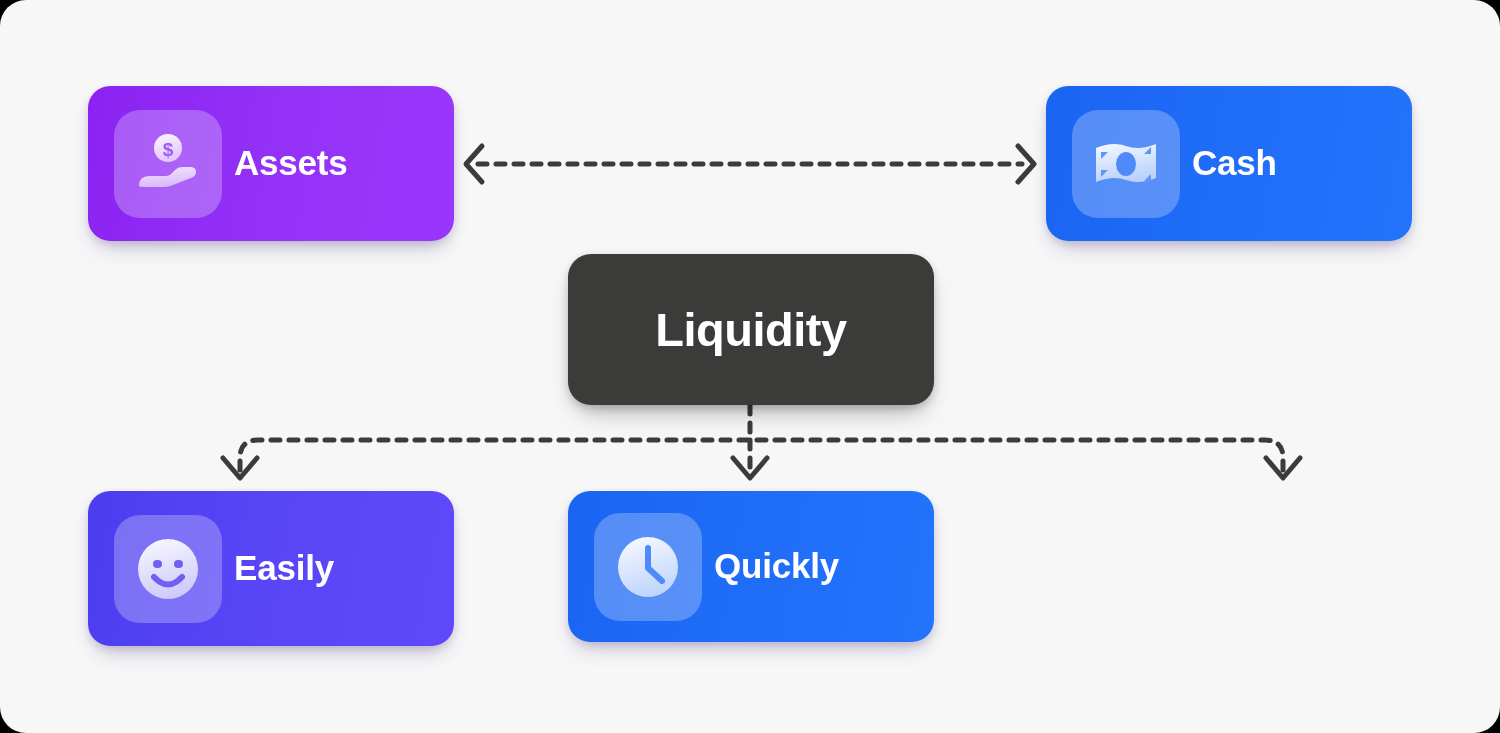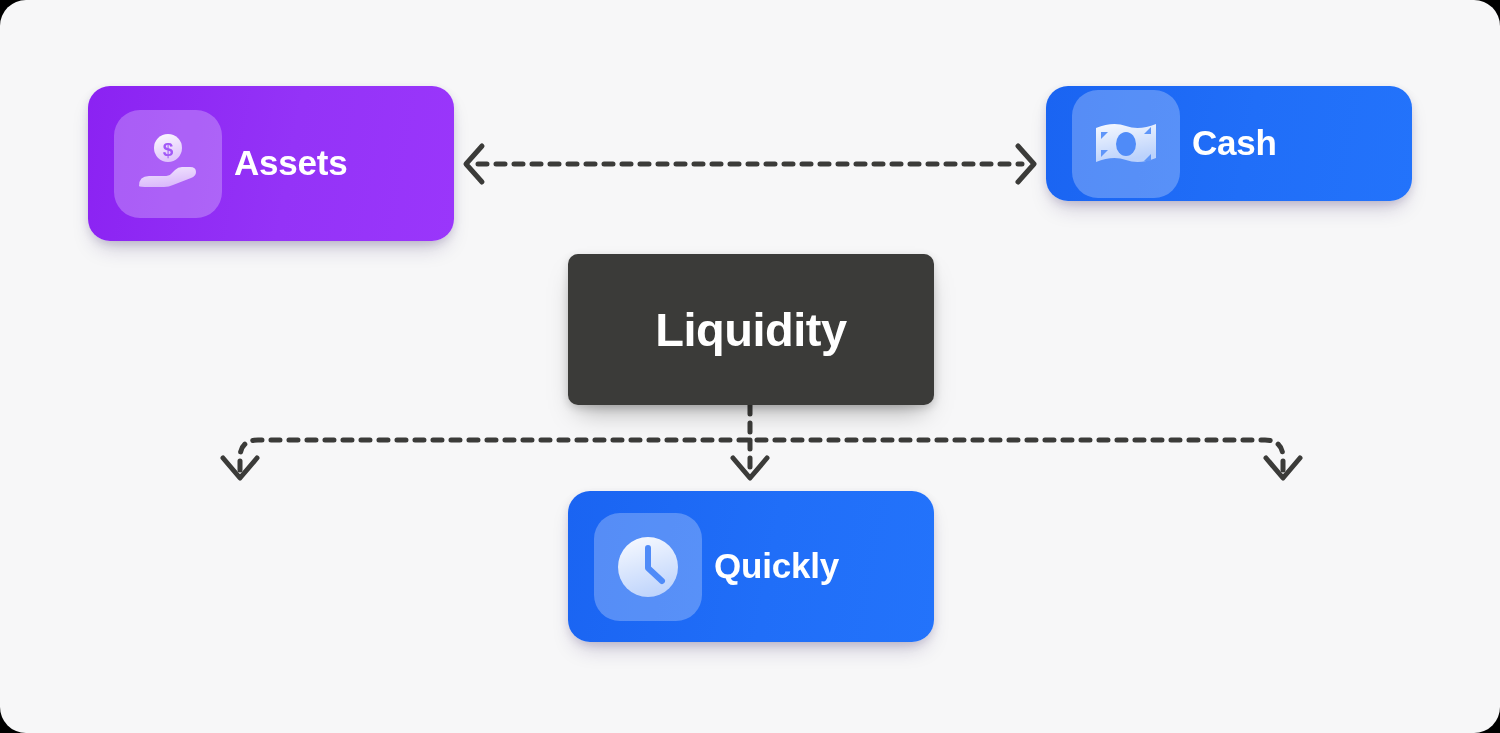--- a/index.html
+++ b/index.html
@@ -61,41 +61,41 @@
     margin-left: 12px;
     white-space: pre-line;
   }
 
   
   #card-assets {
     left: 88px; top: 86px; width: 366px; height: 155px;
     background: linear-gradient(100deg, #8b22f2 0%, #9433f7 55%, #9a36fb 100%);
   }
   #card-cash {
-    left: 1046px; top: 86px; width: 366px; height: 115px;
+    left: 1046px; top: 86px; width: 366px; height: 155px;
     background: linear-gradient(100deg, #1a64f2 0%, #206ef8 55%, #2373fb 100%);
   }
   #card-easily {
     left: 88px; top: 491px; width: 366px; height: 155px;
     background: linear-gradient(100deg, #4b3ef0 0%, #5a46f7 55%, #5f49fb 100%);
   }
   #card-quickly {
     left: 568px; top: 491px; width: 366px; height: 151px;
     background: linear-gradient(100deg, #1a64f2 0%, #206ef8 55%, #2373fb 100%);
   }
   #card-lower-spreads {
     left: 1046px; top: 491px; width: 366px; height: 155px;
     background: linear-gradient(100deg, #bb2df0 0%, #c43bf3 55%, #c841f6 100%);
   }
 
   
   #node-liquidity {
     position: absolute;
     left: 568px; top: 254px; width: 366px; height: 151px;
-    border-radius: 10px;
+    border-radius: 23px;
     background: #3b3b39;
     display: flex;
     align-items: center;
     justify-content: center;
     box-shadow: 0 14px 26px -10px rgba(0, 0, 0, 0.35),
                 0 3px 9px rgba(0, 0, 0, 0.16);
   }
   #node-liquidity .node-label {
     color: #ffffff;
     font-size: 47px;
@@ -174,20 +174,37 @@
         <path d="M63 55 l-7 0 l7 -7 z" fill="#5f96f9"></path>
       </svg>
     </div>
     <div class="card-label">Cash</div>
   </div>
 
   <div id="node-liquidity">
     <span class="node-label">Liquidity</span>
   </div>
 
+  <div class="card" id="card-easily">
+    <div class="icon-tile">
+      <svg width="76" height="76" viewBox="0 0 76 76">
+        <defs>
+          <linearGradient id="gE" x1="0.2" y1="0" x2="0.5" y2="1">
+            <stop offset="0%" stop-color="#ffffff" stop-opacity="0.95"></stop>
+            <stop offset="100%" stop-color="#ffffff" stop-opacity="0.62"></stop>
+          </linearGradient>
+        </defs>
+        <circle cx="38" cy="38" r="30" fill="url(#gE)"></circle>
+        <rect x="23" y="29" width="9" height="8" rx="4" fill="#6f5ff5"></rect>
+        <rect x="44" y="29" width="9" height="8" rx="4" fill="#6f5ff5"></rect>
+        <path d="M24 46 q14 15 28 0" fill="none" stroke="#6f5ff5" stroke-width="6" stroke-linecap="round"></path>
+      </svg>
+    </div>
+    <div class="card-label">Easily</div>
+  </div>
 
   <div class="card" id="card-quickly">
     <div class="icon-tile">
       <svg width="76" height="76" viewBox="0 0 76 76">
         <defs>
           <linearGradient id="gQ" x1="0.2" y1="0" x2="0.5" y2="1">
             <stop offset="0%" stop-color="#ffffff" stop-opacity="0.95"></stop>
             <stop offset="100%" stop-color="#ffffff" stop-opacity="0.62"></stop>
           </linearGradient>
         </defs>

